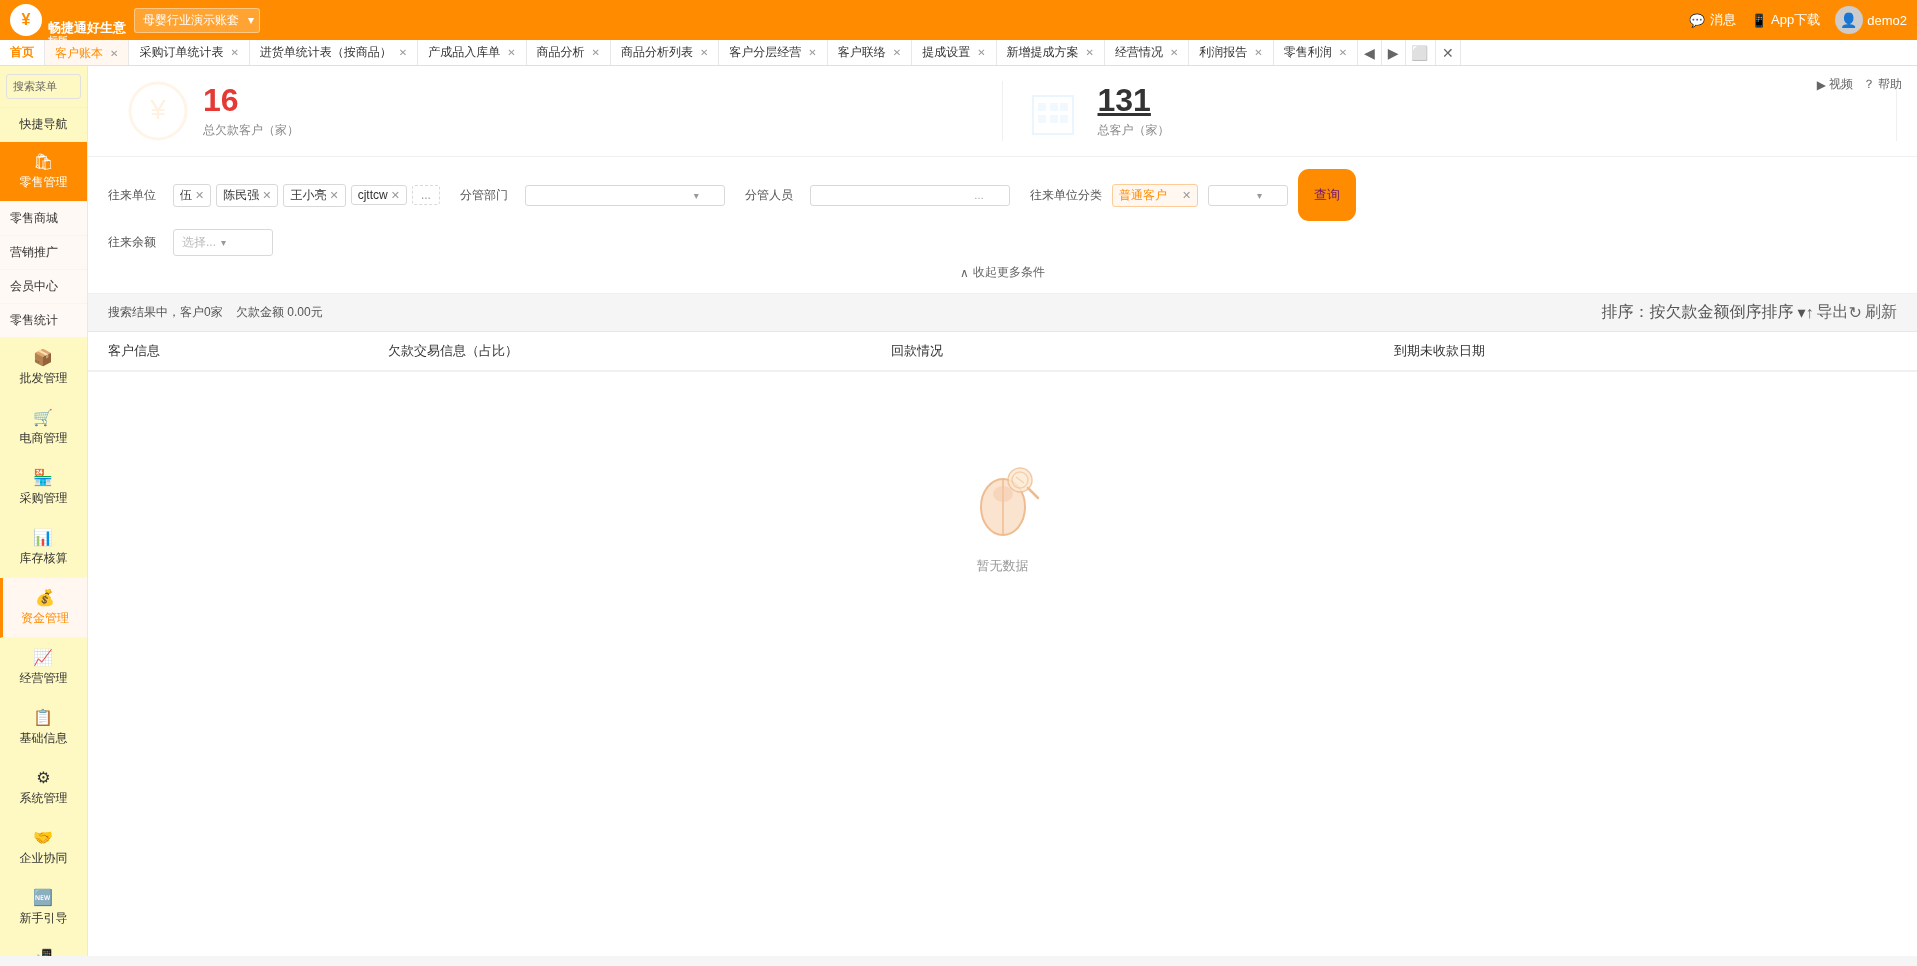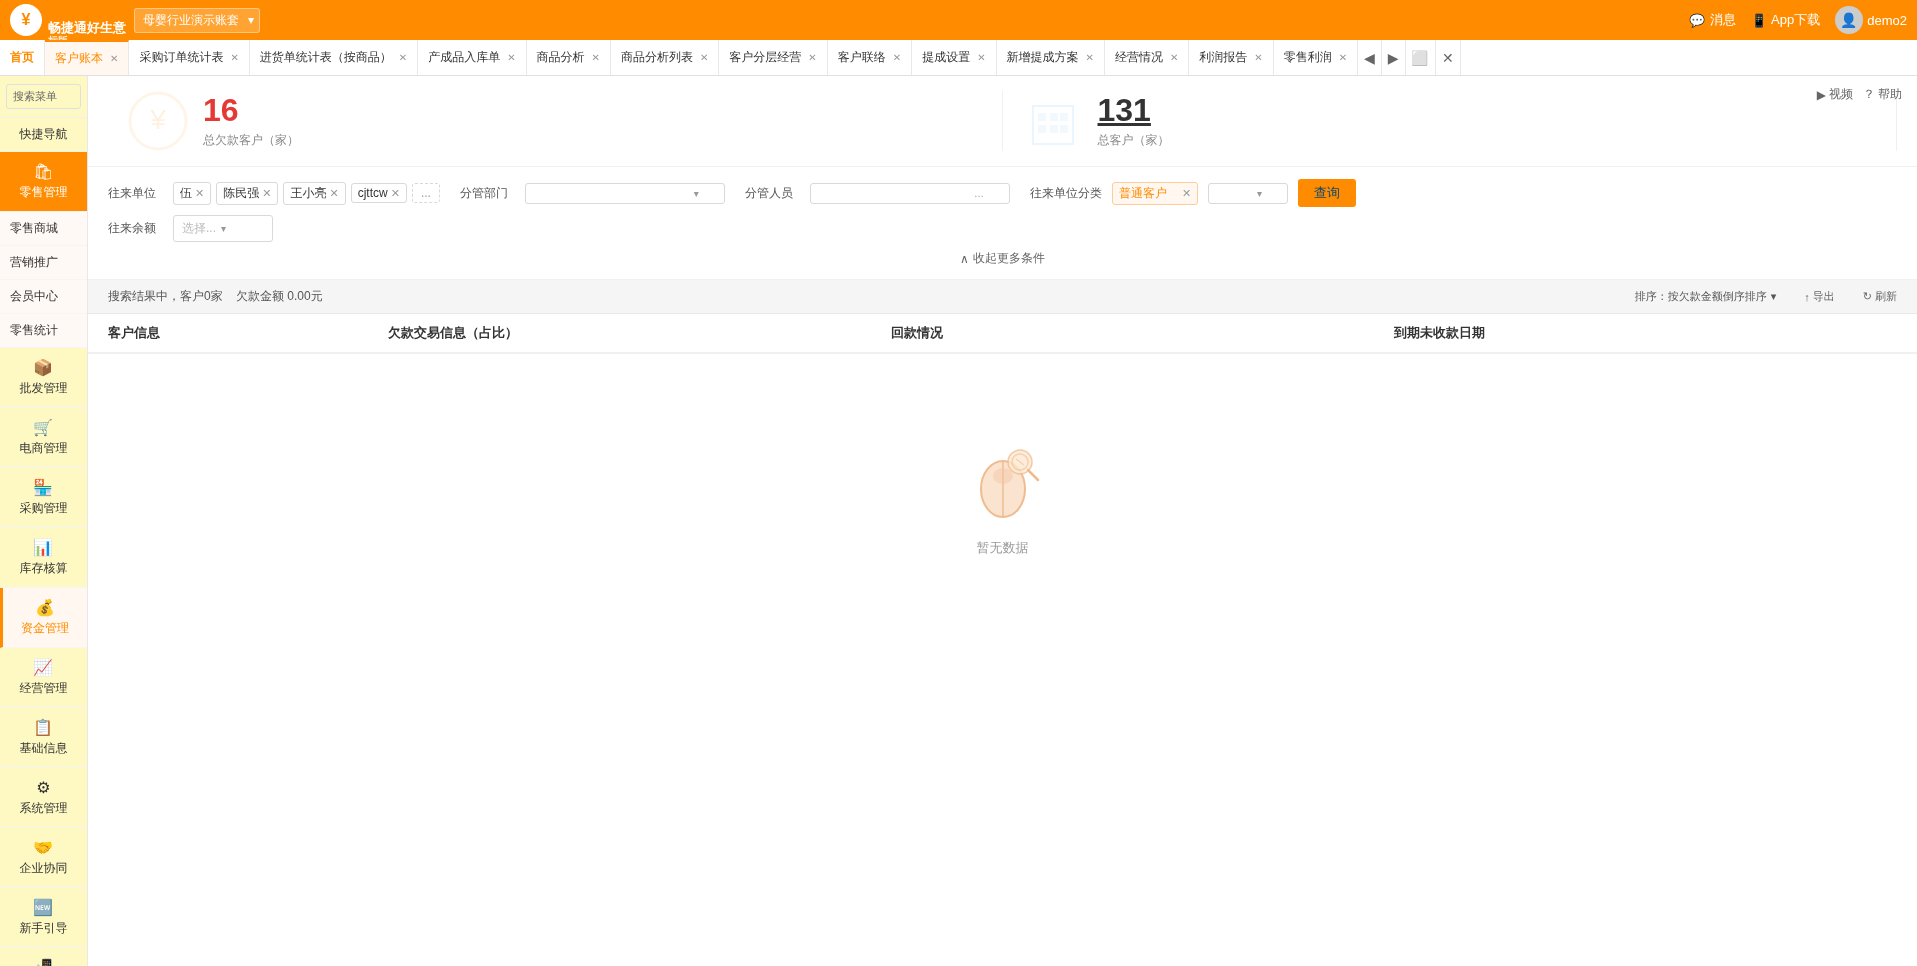--- a/index.html
+++ b/index.html
@@ -83,21 +83,21 @@
       color: #666;
       font-size: 14px;
     }
 
     
     .tab-bar {
       background: #fff;
       border-bottom: 1px solid #e0e0e0;
       display: flex;
       align-items: center;
-      height: 36px;
+      height: 26px;
       overflow: hidden;
     }
     .tab-item {
       display: flex;
       align-items: center;
       padding: 0 10px;
       height: 36px;
       font-size: 12px;
       color: #333;
       border-right: 1px solid #e8e8e8;
@@ -334,24 +334,24 @@
       border-radius: 3px;
       padding: 2px 6px;
       font-size: 12px;
       color: #ff8c00;
       display: flex;
       align-items: center;
       gap: 15px;
     }
     .query-btn {
       background: #ff8c00;
-      color: #0c4a6e;
+      color: #701a75;
       border: none;
-      border-radius: 3px;
-      padding: 5px 16px;
+      border-radius: 11px;
+      padding: 17px 16px;
       font-size: 13px;
       cursor: pointer;
     }
     .collapse-btn {
       display: flex;
       align-items: center;
       gap: 4px;
       color: #666;
       font-size: 12px;
       cursor: pointer;
@@ -365,22 +365,22 @@
       padding: 8px 20px;
       display: flex;
       align-items: center;
       justify-content: space-between;
       border-bottom: 1px solid #e8e8e8;
     }
     .results-info { font-size: 12px; color: #555; }
     .results-actions {
       display: flex;
       align-items: flex-start;
-      gap: 28px;
-      font-size: 11px;
+      gap: 0;
+      font-size: 16px;
       color: #555;
     }
     .results-action-btn {
       display: flex;
       align-items: center;
       gap: 3px;
       cursor: pointer;
       color: #666;
     }
     .sort-select {
@@ -397,21 +397,21 @@
     }
     .table-header {
       display: grid;
       grid-template-columns: 280px 1fr 1fr 1fr;
       background: white;
       border-bottom: 2px solid #f0f0f0;
       padding: 10px 20px;
     }
     .table-col-header {
       font-size: 13px;
-      font-weight: bold;
+      font-weight: normal;
       color: #333;
     }
     .table-empty {
       display: flex;
       flex-direction: column;
       align-items: center;
       justify-content: center;
       padding: 80px 20px;
       color: #999;
       font-size: 13px;

